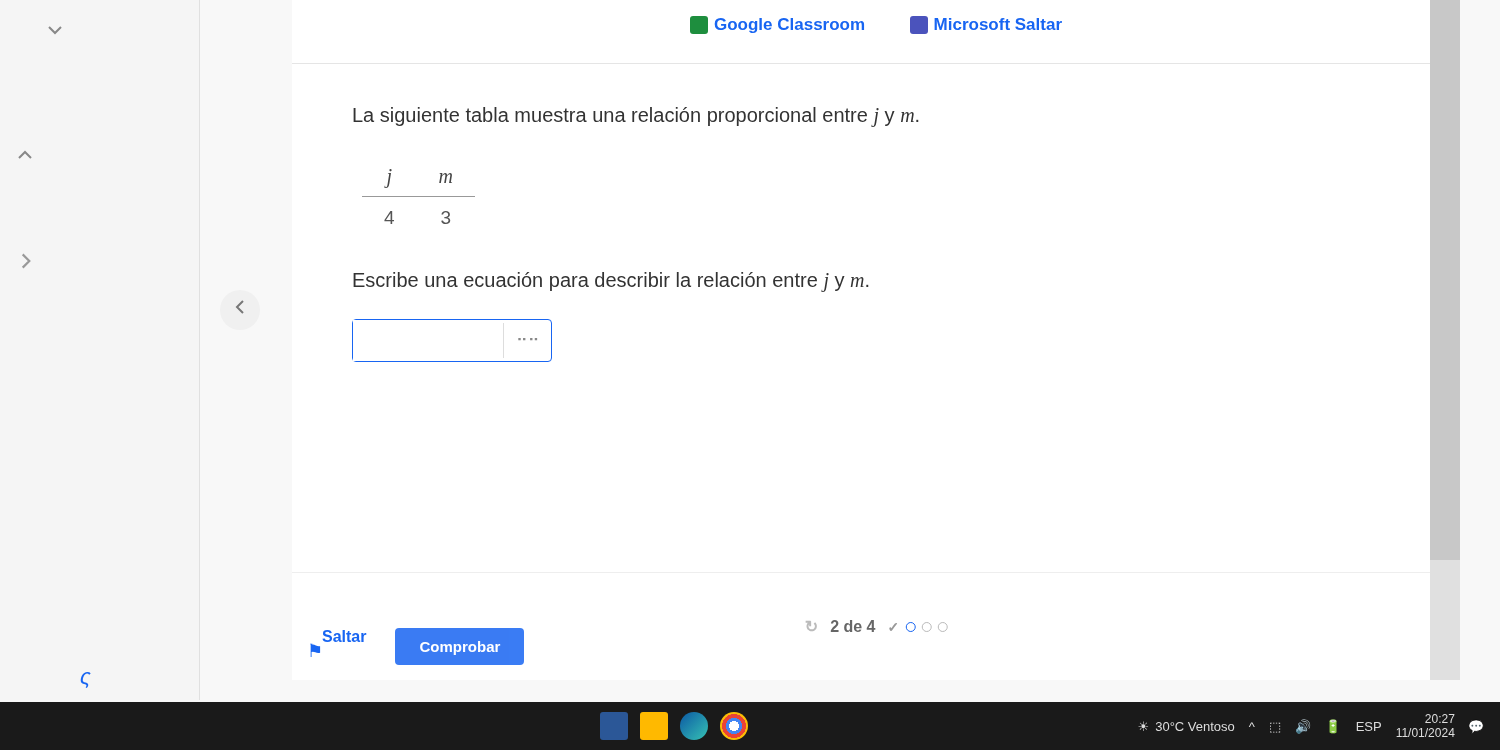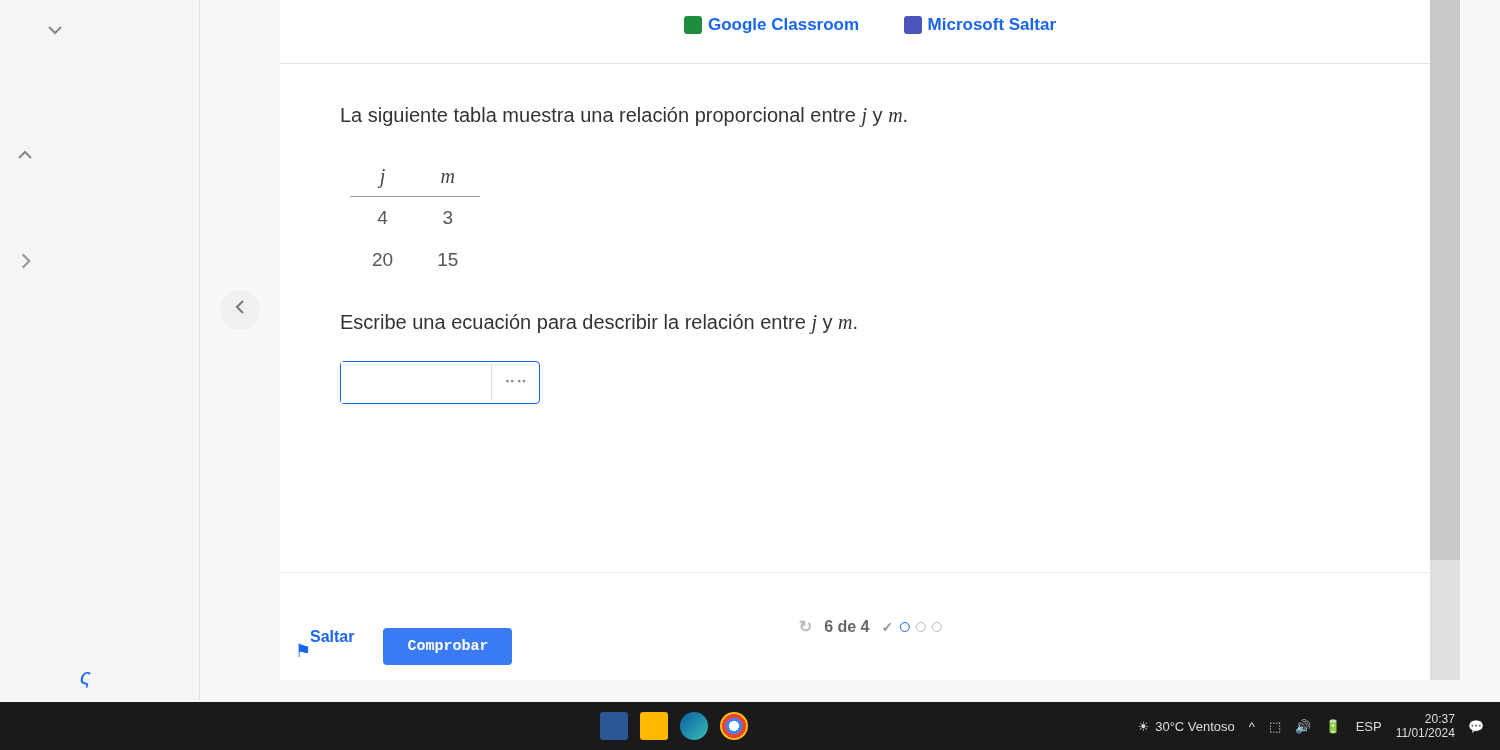--- a/index.html
+++ b/index.html
@@ -41,21 +41,21 @@
       background: #f0f0f0;
       display: flex;
       align-items: center;
       justify-content: center;
       color: #999;
       font-size: 22px;
       cursor: pointer;
     }
     .main-content {
       position: absolute;
-      left: 280px;
+      left: 292px;
       top: 0;
       right: 40px;
       height: 680px;
       background: #fff;
     }
     .share-bar {
       text-align: center;
       padding: 15px 0 25px 0;
       border-bottom: 1px solid #e5e5e5;
     }
@@ -184,21 +184,20 @@
     .submit-btn {
       background: #1865f2;
       color: #fff;
       border: none;
       padding: 10px 24px;
       border-radius: 4px;
       font-size: 15px;
       font-weight: 600;
       cursor: pointer;
       opacity: 0.85;
-      font-family: Liberation Mono, monospace;
     }
     .scrollbar-right {
       position: absolute;
       right: 0;
       top: 0;
       width: 30px;
       height: 680px;
       background: #e0e0e0;
     }
     .scroll-thumb {
@@ -321,24 +320,20 @@
         <tr>
           <th>j</th>
           <th>m</th>
         </tr>
       </thead>
       <tbody>
         <tr>
           <td>4</td>
           <td>3</td>
         </tr>
-        <tr>
-          <td>20</td>
-          <td>15</td>
-        </tr>
       </tbody>
     </table>
 
     <p class="instruction-text">
       <span>Escribe una ecuación para describir la relación entre </span><span class="var-italic">j</span><span> y </span><span class="var-italic">m</span><span>.</span>
     </p>
 
     <div class="answer-box">
       <input class="answer-input" type="text" style="">
       <span class="keypad-btn">
@@ -347,21 +342,21 @@
     </div>
   </div>
 
   <div class="bottom-bar">
     <span class="report-flag">
       <span>⚑</span>
     </span>
 
     <div class="progress-center">
       <span style="color:#bbb;">↻</span>
-      <span>6 de 4</span>
+      <span>2 de 4</span>
       <span class="progress-dots">
         <span class="check-mark">✓</span>
         <span class="dot" style="border-color:#1865f2;"></span>
         <span class="dot"></span>
         <span class="dot"></span>
       </span>
     </div>
 
     <div class="right-actions">
       <span class="skip-link">Saltar</span>
@@ -388,18 +383,18 @@
     <span class="weather">
       <span>☀</span>
       <span>30°C Ventoso</span>
     </span>
     <span>^</span>
     <span>⬚</span>
     <span>🔊</span>
     <span>🔋</span>
     <span>ESP</span>
     <div class="time-block">
-      <div>20:37</div>
+      <div>20:27</div>
       <div>11/01/2024</div>
     </div>
     <span>💬</span>
   </div>
 </div>
 
 </body></html>

